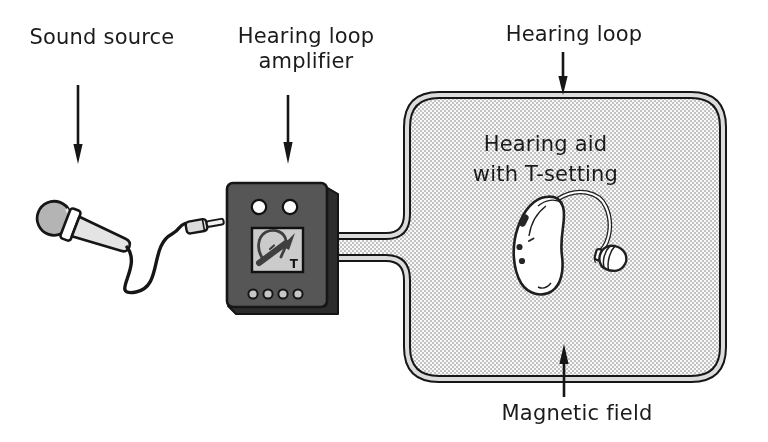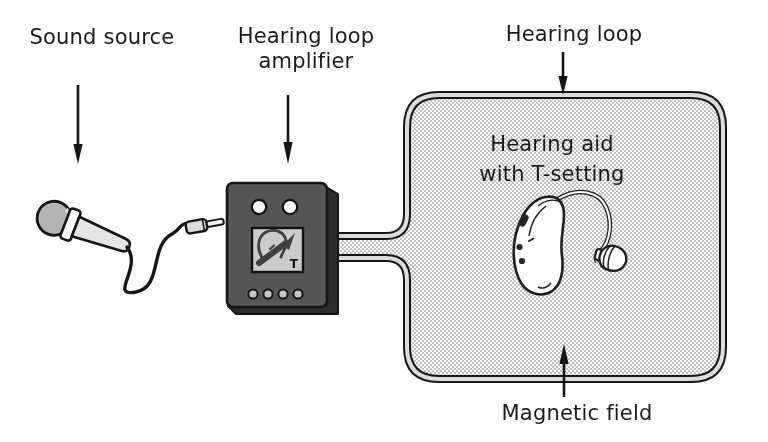--- a/index.html
+++ b/index.html
@@ -125,18 +125,18 @@
     </g>
   </svg>
 
   <div class="label" style="left:12px; top:25px; width:180px;">Sound source</div>
 
   <div class="label" style="left:226px; top:24px; width:160px;">Hearing loop
 amplifier</div>
 
   <div class="label" style="left:484px; top:22px; width:180px;">Hearing loop</div>
 
-  <div class="label label--lh30" style="left:470px; top:129px; width:164px;">Hearing aid
+  <div class="label label--lh30" style="left:470px; top:129px; width:151px;">Hearing aid
 with T-setting</div>
 
   <div class="label" style="left:482px; top:401px; width:190px;text-align:center;">Magnetic field</div>
 
 </div>
 
 </body></html>

